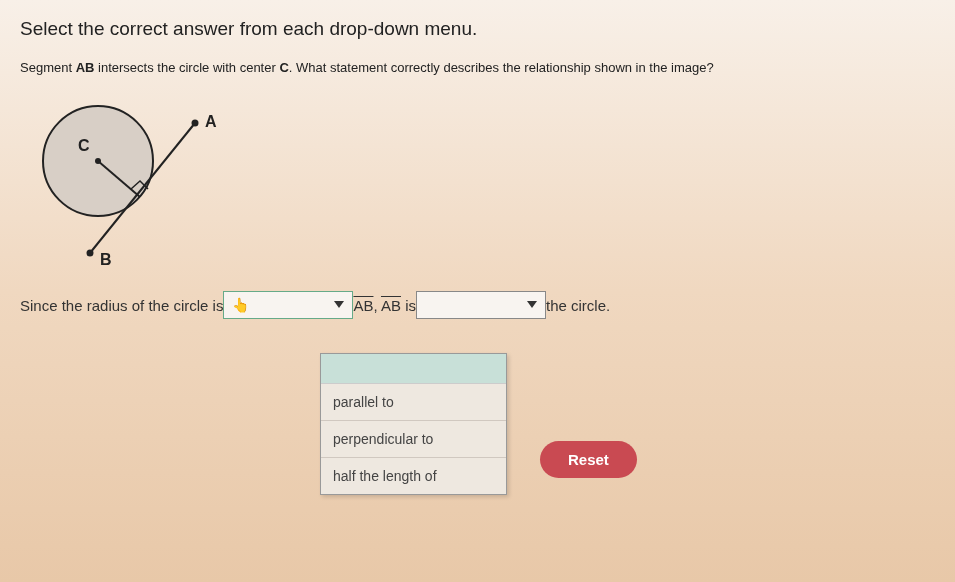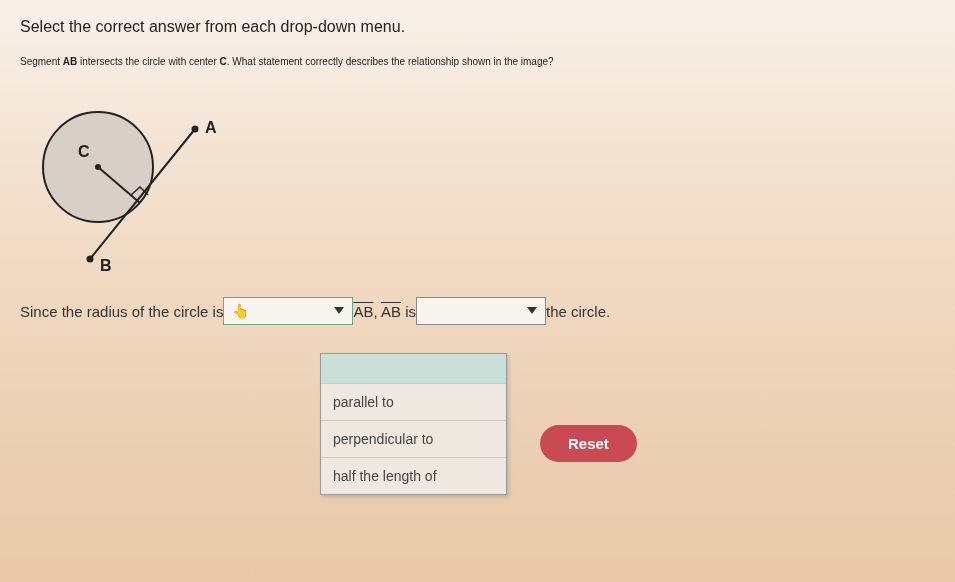--- a/index.html
+++ b/index.html
@@ -7,28 +7,28 @@
       width: 955px;
       height: 582px;
       font-family: Arial, sans-serif;
       font-size: 15px;
       color: #333;
       background: linear-gradient(180deg, #f8f0e8 0%, #f0d8c0 50%, #e8c8a8 100%);
       padding: 18px 20px;
       position: relative;
     }
     .instruction {
-      font-size: 16px;
+      font-size: 19px;
       color: #222;
       margin-bottom: 20px;
     }
     .question {
-      font-size: 10px;
+      font-size: 13px;
       color: #222;
-      margin-bottom: 32px;
+      margin-bottom: 18px;
     }
     .bold { font-weight: bold; }
     .diagram {
       width: 230px;
       height: 180px;
       margin: 8px 0 18px 0;
       position: relative;
     }
     .sentence-row {
       display: flex;
@@ -83,21 +83,21 @@
       padding: 10px 12px;
       font-size: 14px;
       color: #444;
       border-bottom: 1px solid #d0c8c0;
       cursor: pointer;
     }
     .dropdown-menu .dd-item:last-child { border-bottom: none; }
     .buttons {
       position: absolute;
       left: 540px;
-      top: 425px;
+      top: 441px;
       display: flex;
       gap: 32px;
     }
     .btn {
       border: none;
       border-radius: 22px;
       padding: 10px 28px;
       font-size: 15px;
       font-weight: bold;
       color: #fff;

